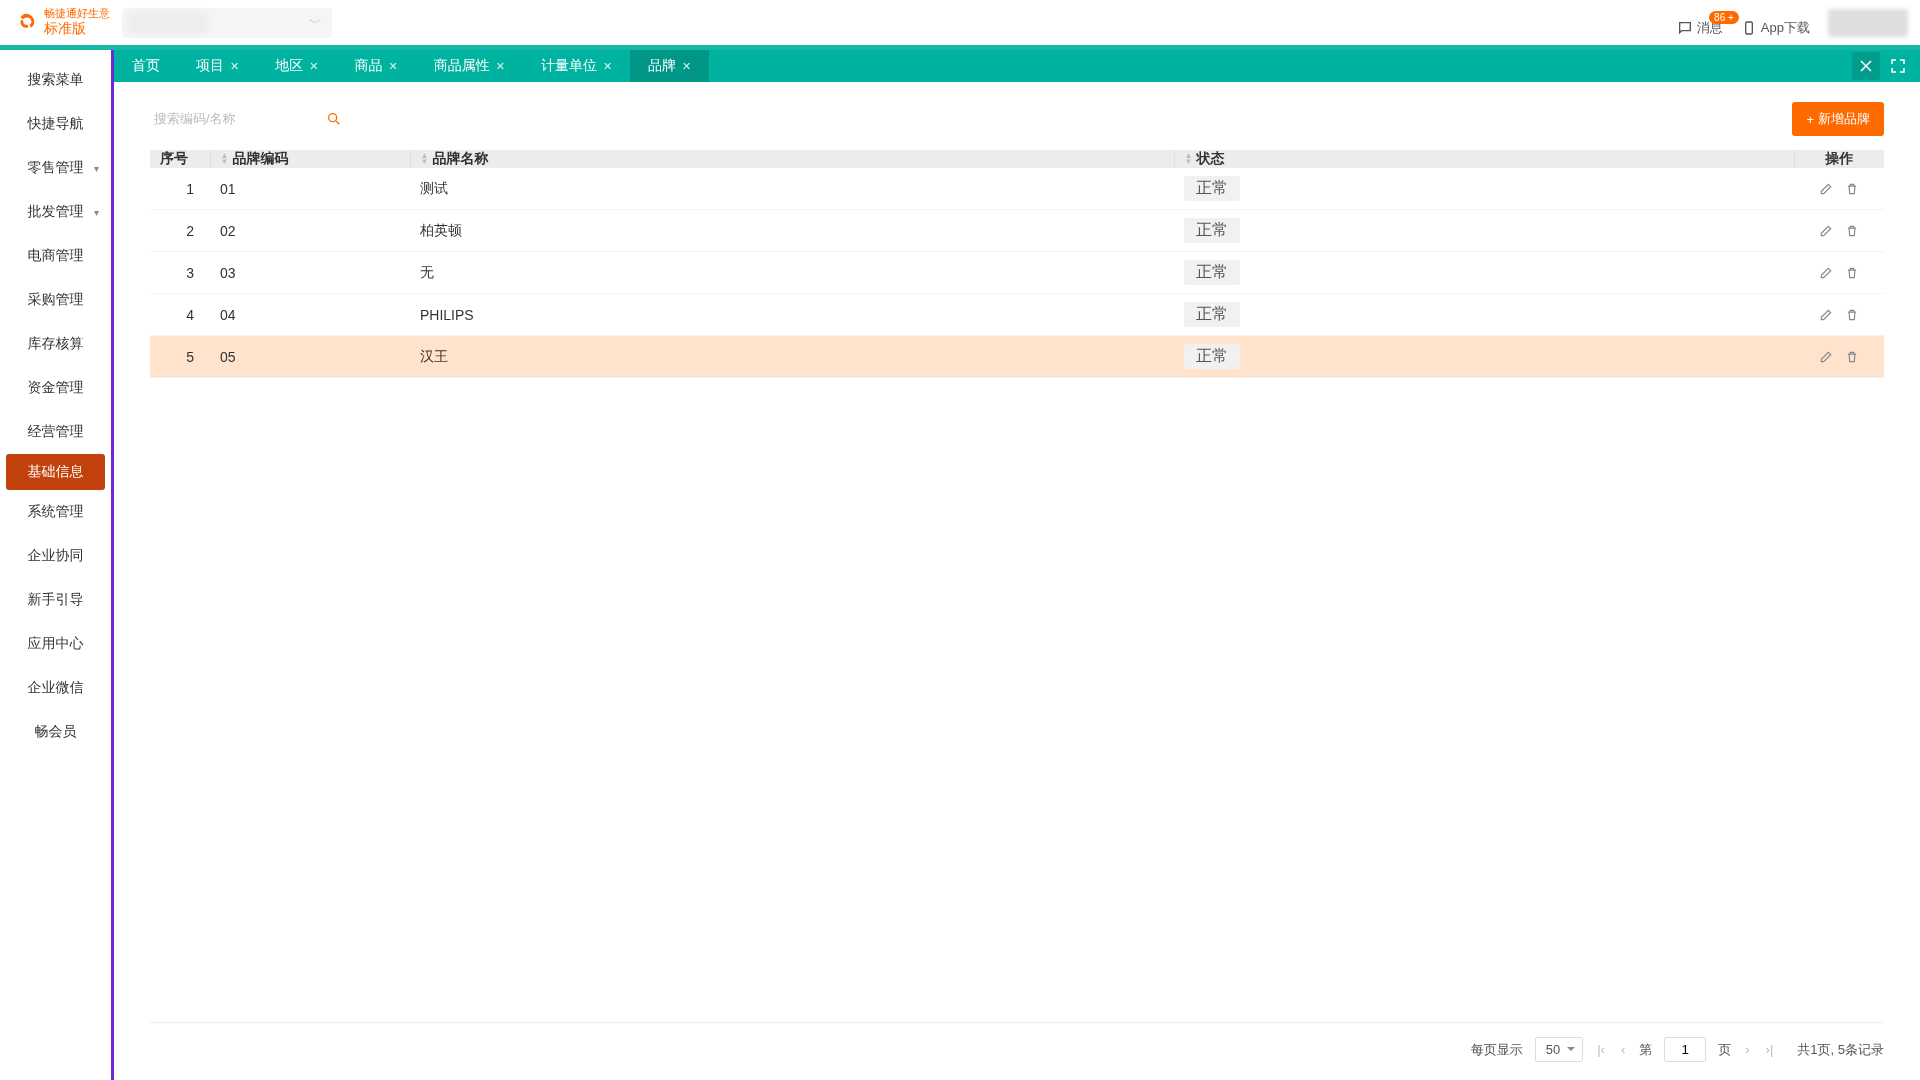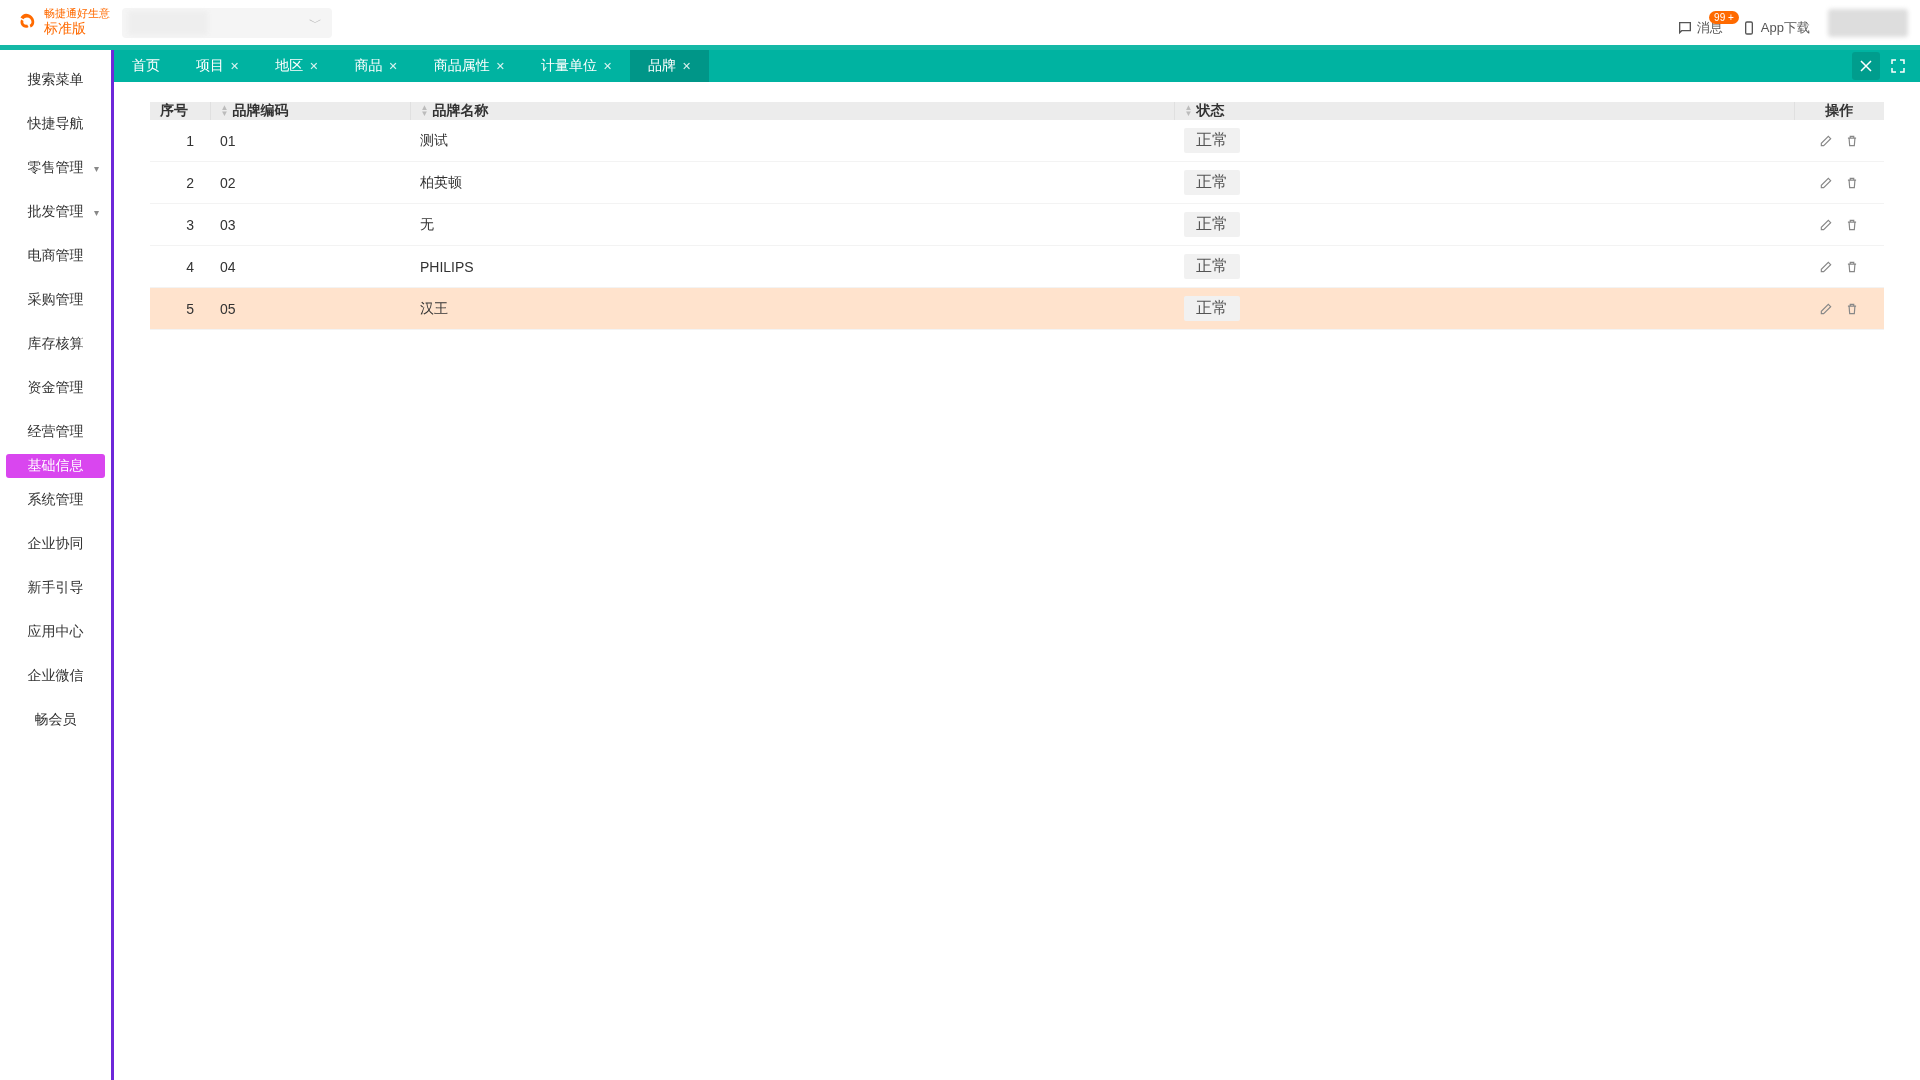--- a/index.html
+++ b/index.html
@@ -18,21 +18,21 @@
 .hdr-item { display: flex; align-items: center; gap: 4px; cursor: pointer; position: relative; }
 .badge { position: absolute; top: -8px; right: -16px; background: #ff6a00; color: #fff; font-size: 10px; padding: 1px 5px; border-radius: 8px; }
 .avatar-box { width: 80px; height: 28px; background: #ddd; filter: blur(2px); border-radius: 3px; }
 
 
 .layout { display: flex; height: calc(100vh - 50px); }
 
 
 .sidebar { width: 114px; background: #fff; border-right: 3px solid #6d28d9; padding-top: 8px; overflow-y: auto; }
 .side-item { height: 44px; display: flex; align-items: center; justify-content: center; gap: 6px; color: #333; cursor: pointer; font-size: 14px; position: relative; }
-.side-item.active { background: #d946ef; color: #fff; border-radius: 0; margin: 0 6px; border-radius: 3px; height: 24px; }
+.side-item.active { background: #c2410c; color: #fff; border-radius: 0; margin: 0 6px; border-radius: 3px; height: 36px; }
 .side-item .caret { position: absolute; right: 12px; color: #888; font-size: 10px; }
 
 
 .main { flex: 1; display: flex; flex-direction: column; }
 
 
 .tabs { height: 32px; background: #00b3a1; display: flex; align-items: stretch; color: #fff; position: relative; }
 .tab { padding: 0 18px; display: flex; align-items: center; gap: 6px; cursor: pointer; font-size: 14px; }
 .tab.active { background: #009688; }
 .tab .close { font-size: 11px; opacity: .85; }
@@ -94,21 +94,21 @@
   <div class="selector-box">
     <div class="blur"></div>
     <span>﹀</span>
   </div>
   <div class="header-right">
     <div class="hdr-item">
       <svg width="16" height="16" viewBox="0 0 24 24">
           <path fill="none" stroke="#555" stroke-width="2" d="M4 4h16v12H7l-3 3V4z"></path>
         </svg>
       <span>消息</span>
-      <span class="badge">99 +</span>
+      <span class="badge">86 +</span>
     </div>
     <div class="hdr-item">
       <svg width="16" height="16" viewBox="0 0 24 24">
           <rect x="7" y="3" width="10" height="18" rx="2" fill="none" stroke="#555" stroke-width="2"></rect>
         </svg>
       <span>App下载</span>
     </div>
     <div class="avatar-box"></div>
   </div>
 </div>
@@ -208,20 +208,35 @@
         </div>
         <div class="btn">
           <svg width="14" height="14" viewBox="0 0 14 14">
               <path stroke="#fff" stroke-width="1.5" fill="none" d="M1 5V1h4M13 5V1H9M1 9v4h4M13 9v4H9"></path>
             </svg>
         </div>
       </div>
     </div>
 
     <div class="content">
+      <div class="toolbar">
+        <div class="search-wrap">
+          <input class="search-input" placeholder="搜索编码/名称" style="">
+          <span class="search-btn">
+            <svg width="16" height="16" viewBox="0 0 24 24">
+                <circle cx="10" cy="10" r="6" fill="none" stroke="#ff6a00" stroke-width="2"></circle>
+                <path stroke="#ff6a00" stroke-width="2" d="M15 15l5 5"></path>
+              </svg>
+          </span>
+        </div>
+        <button class="add-btn">
+          <span>+</span>
+          <span>新增品牌</span>
+        </button>
+      </div>
 
       <table class="table">
         <thead>
           <tr>
             <th class="col-idx"><span>序号</span></th>
             <th class="col-code"><span class="sort">▲<br>▼</span><span>品牌编码</span></th>
             <th><span class="sort">▲<br>▼</span><span>品牌名称</span></th>
             <th class="col-status"><span class="sort">▲<br>▼</span><span>状态</span></th>
             <th class="col-ops"><span>操作</span></th>
           </tr>
@@ -323,15 +338,27 @@
                     <svg width="14" height="14" viewBox="0 0 24 24">
                       <path fill="none" stroke="#888" stroke-width="2" d="M5 7h14M9 7V4h6v3M7 7l1 13h8l1-13"></path>
                     </svg>
                   </span>
                 </div>
               </td>
             </tr>
           </tbody>
       </table>
 
+      <div class="footer">
+        <span>每页显示</span>
+        <span class="page-size">50</span>
+        <span class="page-btn">|‹</span>
+        <span class="page-btn">‹</span>
+        <span>第</span>
+        <input class="page-input" value="1" style="">
+        <span>页</span>
+        <span class="page-btn">›</span>
+        <span class="page-btn">›|</span>
+        <span style="margin-left:10px;">共1页, 5条记录</span>
+      </div>
     </div>
   </div>
 </div>
 
 </body></html>

